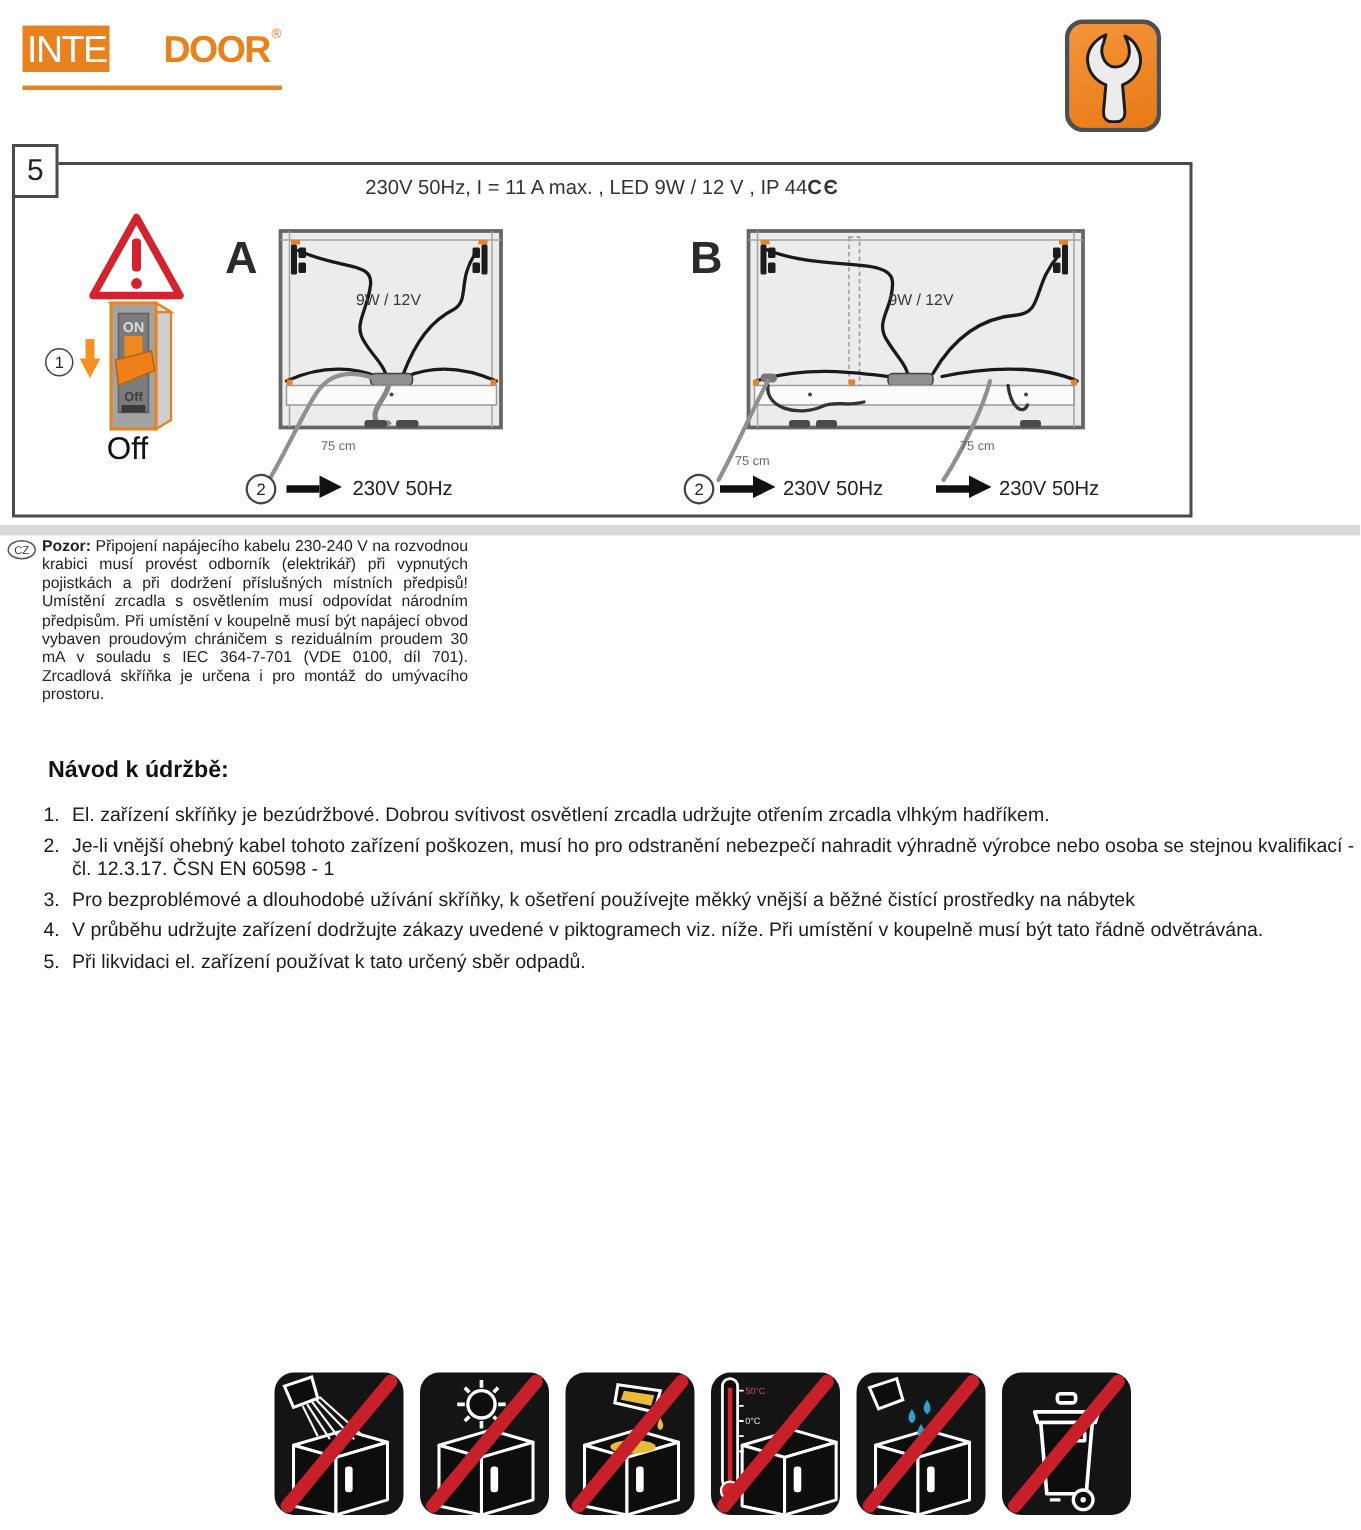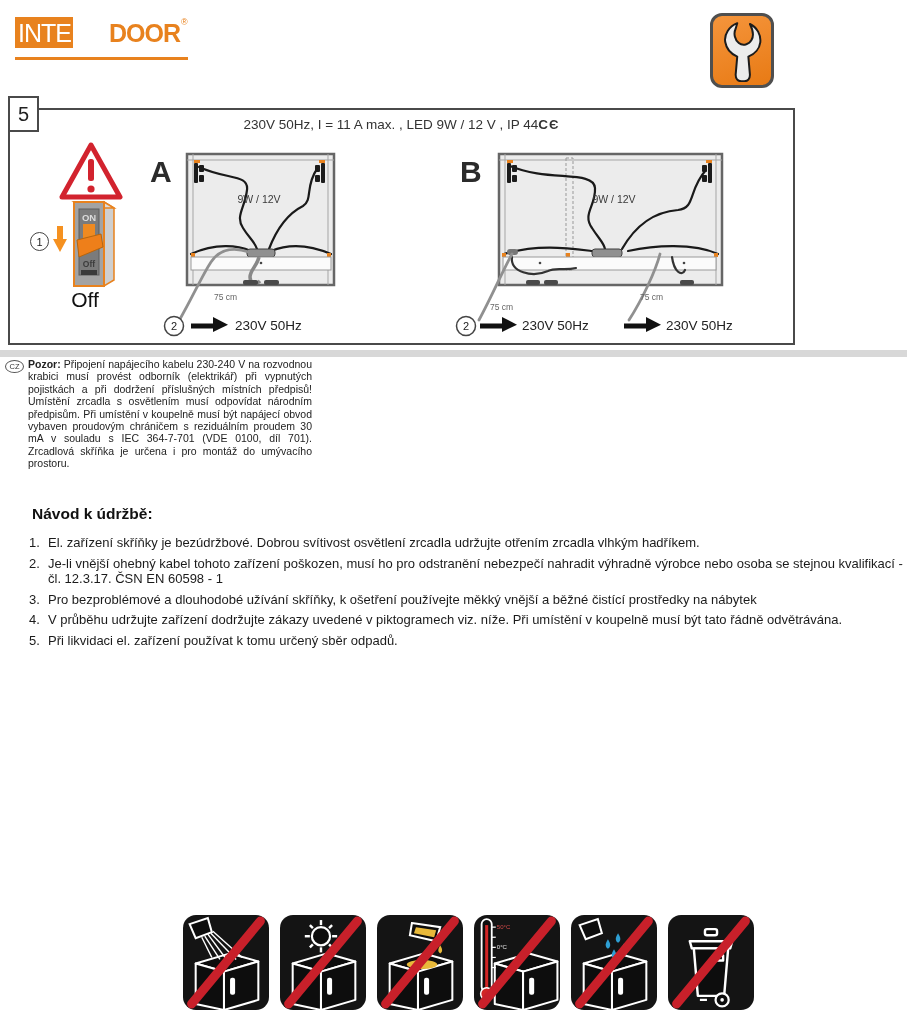--- a/index.html
+++ b/index.html
@@ -223,21 +223,21 @@
     <span class="cz-badge">CZ</span>
     <p><b>Pozor:</b><span>Připojení napájecího kabelu 230-240 V na rozvodnou krabici musí provést odborník (elektrikář) při vypnutých pojistkách a při dodržení příslušných místních předpisů! Umístění zrcadla s osvětlením musí odpovídat národním předpisům. Při umístění v koupelně musí být napájecí obvod vybaven proudovým chráničem s reziduálním proudem 30 mA v souladu s IEC 364-7-701 (VDE 0100, díl 701). Zrcadlová skříňka je určena i pro montáž do umývacího prostoru.</span></p>
   </section>
 
   <h2 class="maint-heading">Návod k údržbě:</h2>
   <ol class="maint-list">
     <li>El. zařízení skříňky je bezúdržbové. Dobrou svítivost osvětlení zrcadla udržujte otřením zrcadla vlhkým hadříkem.</li>
     <li>Je-li vnější ohebný kabel tohoto zařízení poškozen, musí ho pro odstranění nebezpečí nahradit výhradně výrobce nebo osoba se stejnou kvalifikací - čl. 12.3.17. ČSN EN 60598 - 1</li>
     <li class="oneline">Pro bezproblémové a dlouhodobé užívání skříňky, k ošetření používejte měkký vnější a běžné čistící prostředky na nábytek</li>
     <li>V průběhu udržujte zařízení dodržujte zákazy uvedené v piktogramech viz. níže. Při umístění v koupelně musí být tato řádně odvětrávána.</li>
-    <li>Při likvidaci el. zařízení používat k tomu určený sběr odpadů.</li>
+    <li>Při likvidaci el. zařízení používat k tato určený sběr odpadů.</li>
   </ol>
 
   <div class="pictos">
 
     <div class="picto">
       <svg width="86" height="95" viewBox="0 0 84 94">
         <g stroke="#fff" fill="#0d0d0d" stroke-width="2" stroke-linejoin="round">
           <polygon points="12,48 46,38 74,46 40,56"></polygon>
           <polygon points="12,48 40,56 40,94 12,88"></polygon>
           <polygon points="40,56 74,46 74,84 40,94"></polygon>

